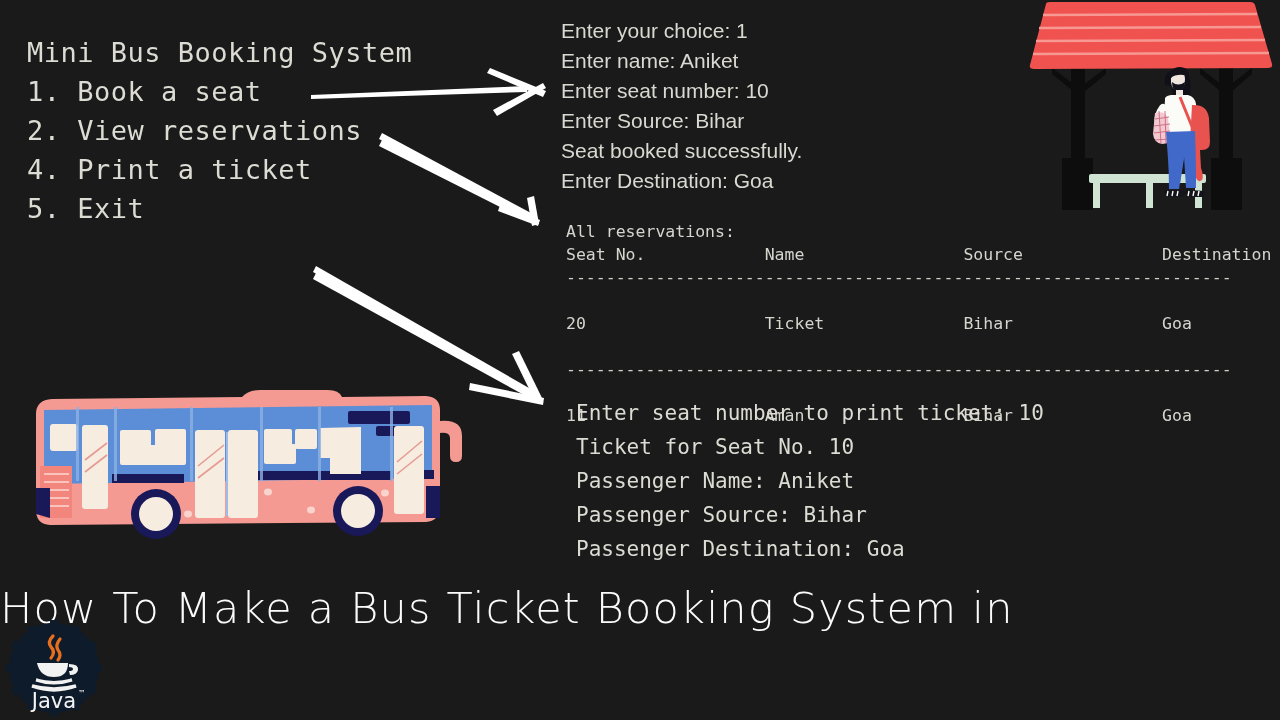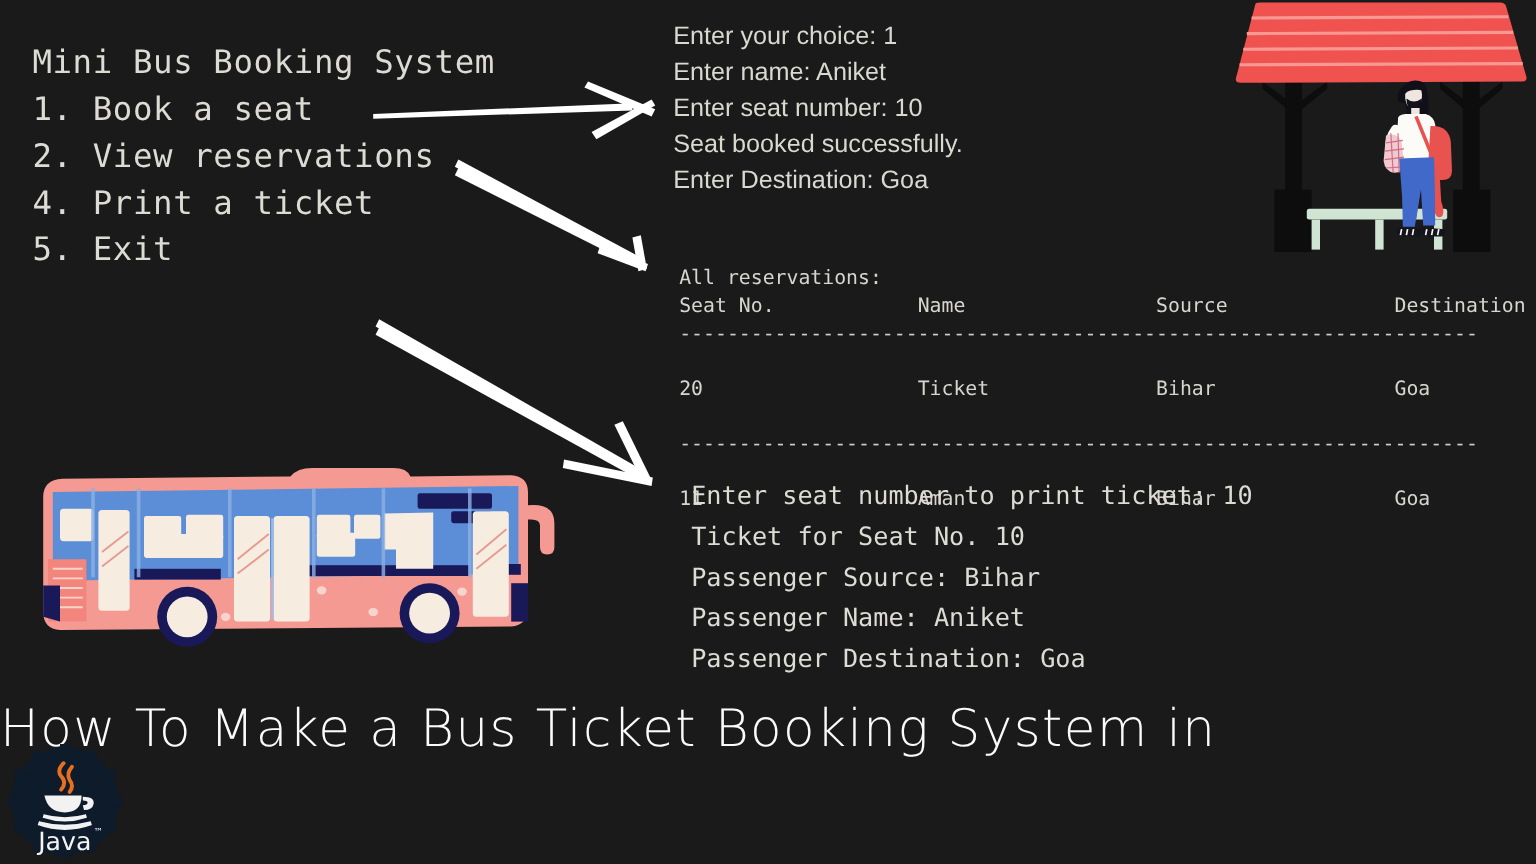--- a/index.html
+++ b/index.html
@@ -91,41 +91,42 @@
     <div class="mline">1. Book a seat</div>
     <div class="mline">2. View reservations</div>
     <div class="mline">4. Print a ticket</div>
     <div class="mline">5. Exit</div>
   </div>
 
   <div id="booking-output">
     <div class="tline">Enter your choice: 1</div>
     <div class="tline">Enter name: Aniket</div>
     <div class="tline">Enter seat number: 10</div>
+    <div class="tline">Enter Source: Bihar</div>
     <div class="tline">Seat booked successfully.</div>
     <div class="tline">Enter Destination: Goa</div>
   </div>
 
   <div id="reservations-output">
     <div class="rline">All reservations:</div>
     <div class="rline"><span id="h0">Seat No.            </span><span id="h1">Name                </span><span id="h2">Source              </span><span id="h3">Destination         </span></div>
     <div class="rline sep">-------------------------------------------------------------------</div>
     <div class="rowgap"></div>
     <div class="rline"><span id="r0c0">20                  </span><span id="r0c1">Ticket              </span><span id="r0c2">Bihar               </span><span id="r0c3">Goa                 </span></div>
     <div class="rowgap"></div>
     <div class="rline sep">-------------------------------------------------------------------</div>
     <div class="rowgap"></div>
     <div class="rline"><span id="r1c0">11                  </span><span id="r1c1">Aman                </span><span id="r1c2">Bihar               </span><span id="r1c3">Goa                 </span></div>
   </div>
 
   <div id="ticket-output">
     <div class="kline">Enter seat number to print ticket: 10</div>
     <div class="kline">Ticket for Seat No. 10</div>
+    <div class="kline">Passenger Name: Aniket</div>
     <div class="kline">Passenger Source: Bihar</div>
-    <div class="kline">Passenger Name: Aniket</div>
     <div class="kline">Passenger Destination: Goa</div>
   </div>
 
   <div id="video-title">
     <div class="tl">How To Make a Bus Ticket Booking System in</div>
   </div>
 
   <svg id="arrow-layer" viewBox="0 0 1280 720">
     <g fill="#ffffff">
       <path d="M311,95 L527,86 L527,92 L311,99 Z"></path>

